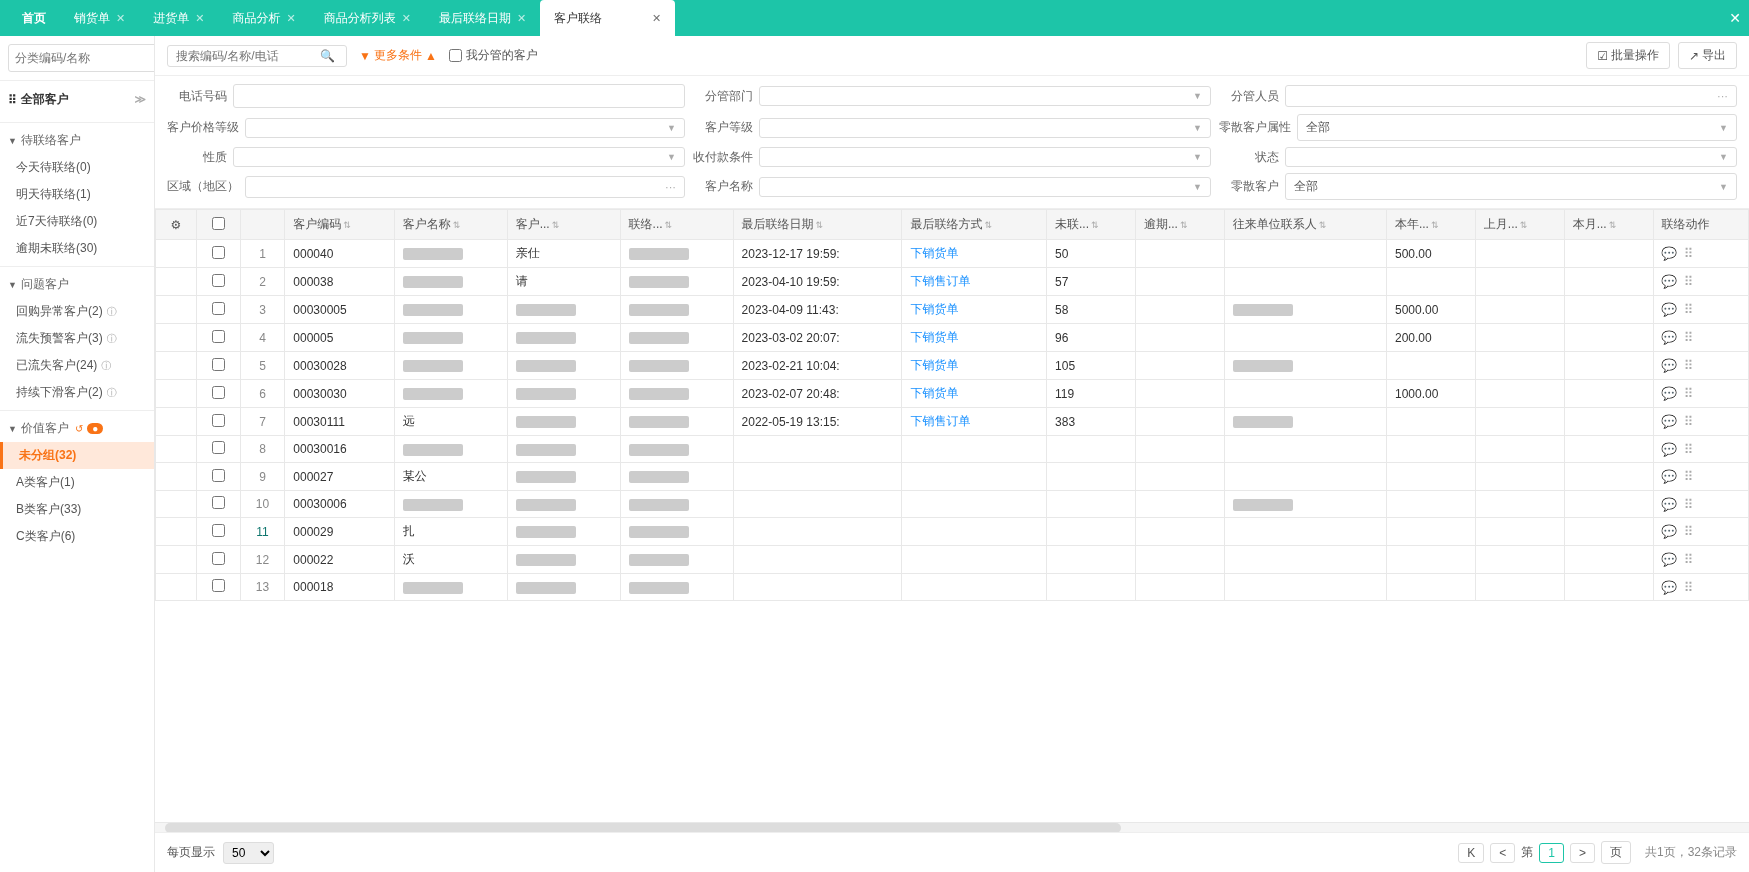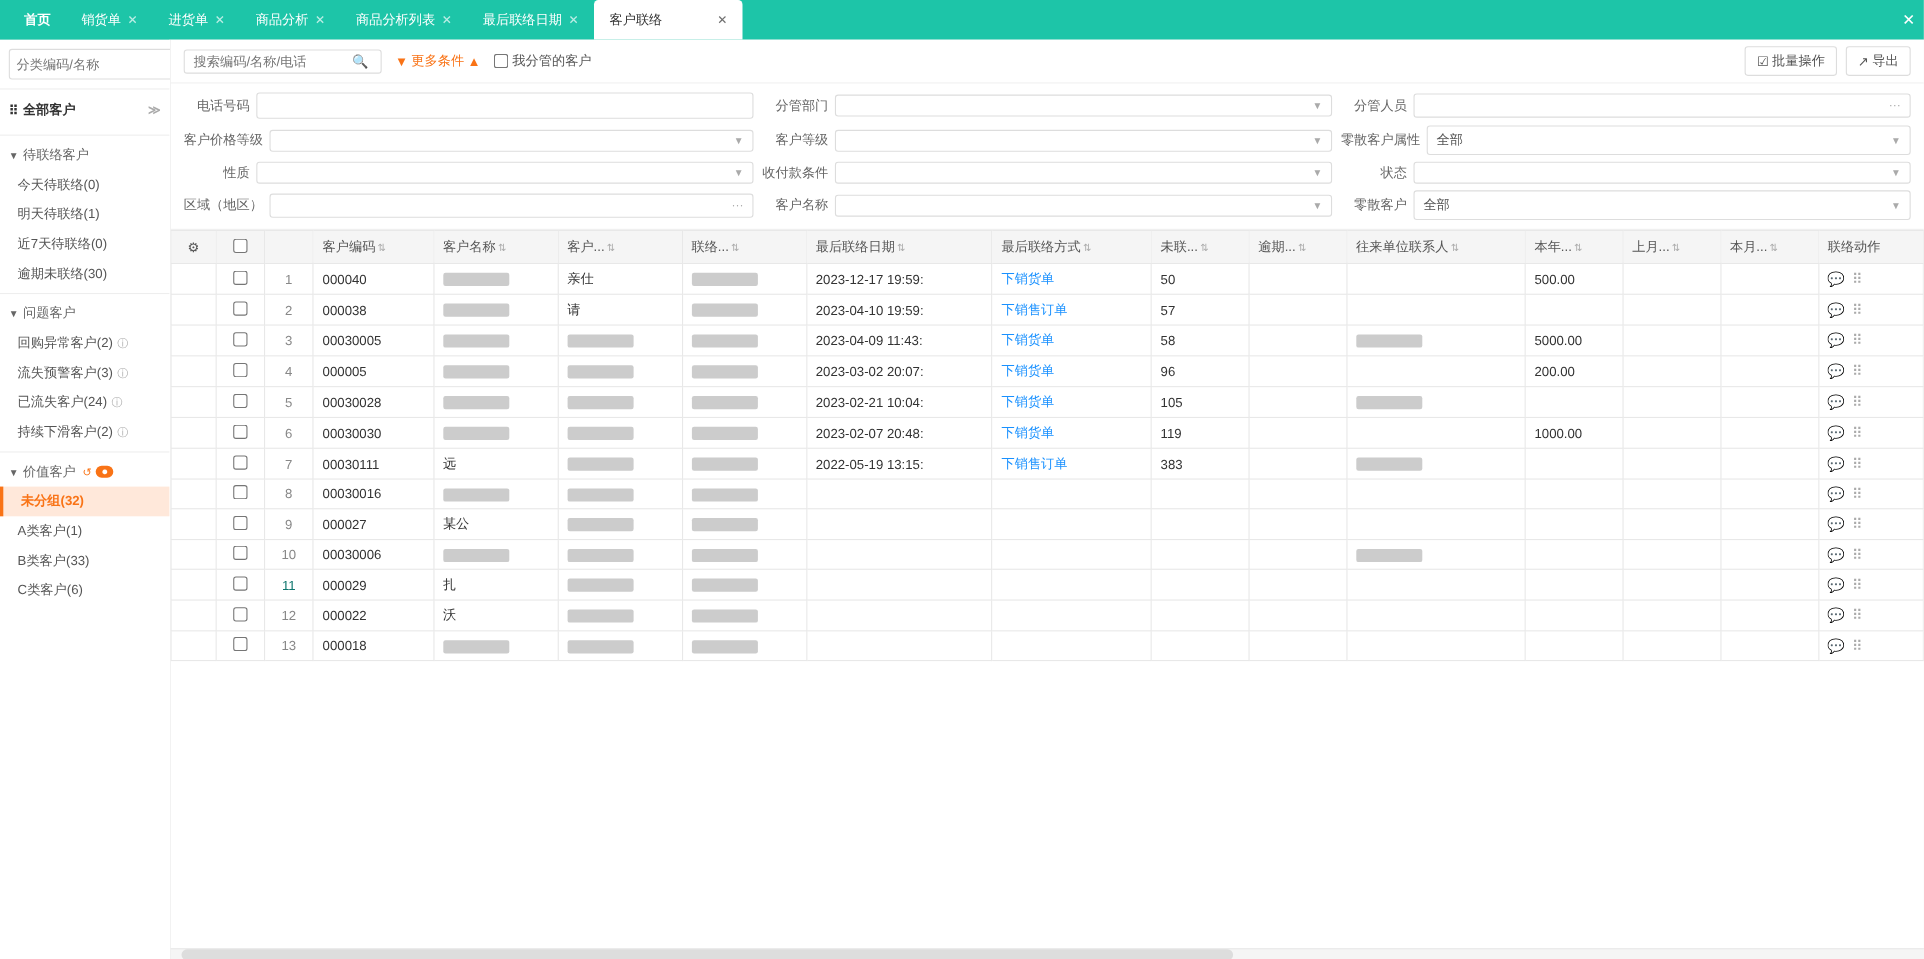--- a/index.html
+++ b/index.html
@@ -744,15 +744,32 @@
       </td>
     </tr>
           </tbody>
       </table>
     </div>
 
     <div class="scroll-bar-container">
       <div style="height:10px;background:#ddd;width:60%;margin-left:10px;border-radius:5px;margin-top:0;"></div>
     </div>
 
+    <div class="table-footer">
+      <span>每页显示</span>
+      <select style="border:1px solid #ddd;border-radius:3px;padding:2px 4px;">
+        <option>50</option>
+        <option>100</option>
+        <option>200</option>
+      </select>
+      <div class="footer-right">
+        <button class="page-btn">K</button>
+        <button class="page-btn">&lt;</button>
+        <span>第</span>
+        <span class="page-num">1</span>
+        <button class="page-btn">&gt;</button>
+        <button class="page-btn">页</button>
+        <span style="margin-left:8px;color:#888;">共1页，32条记录</span>
+      </div>
+    </div>
 
   </div>
 </div>
 
 </body></html>

